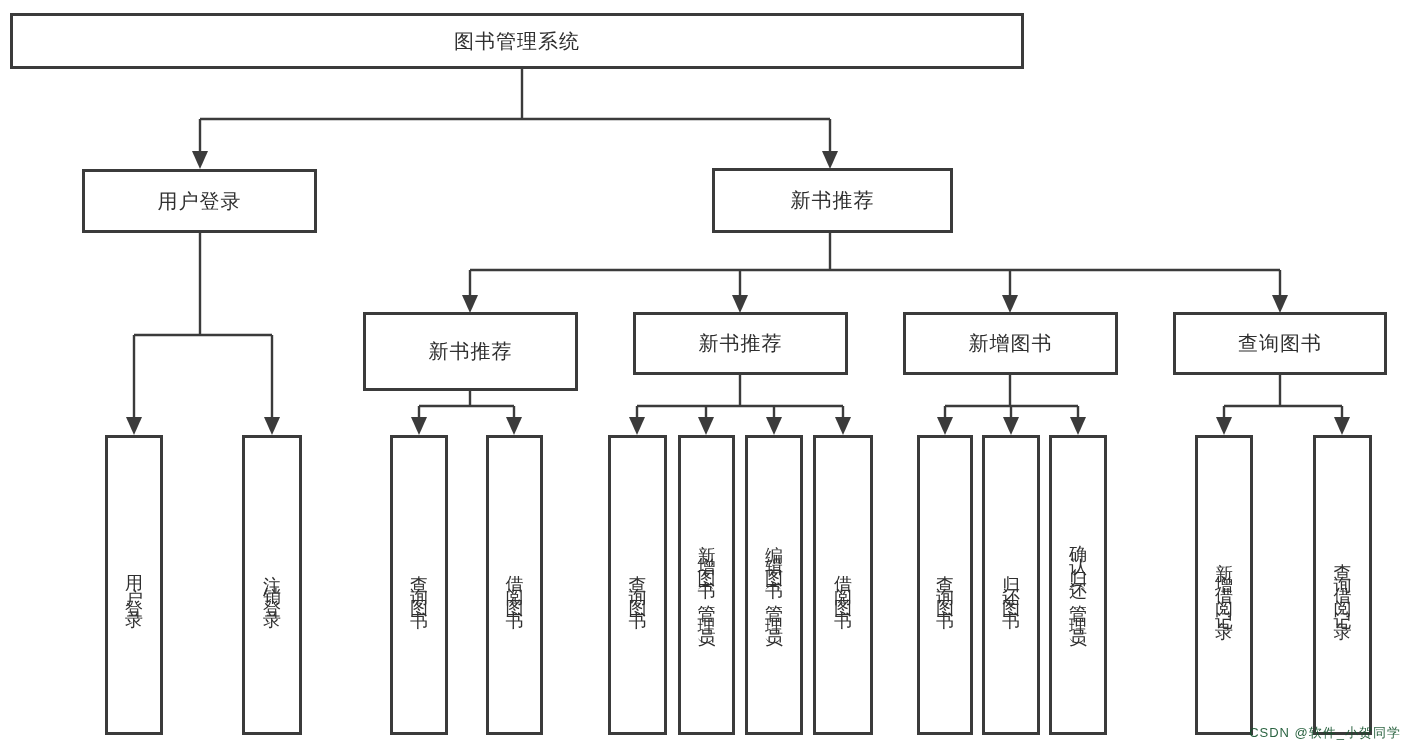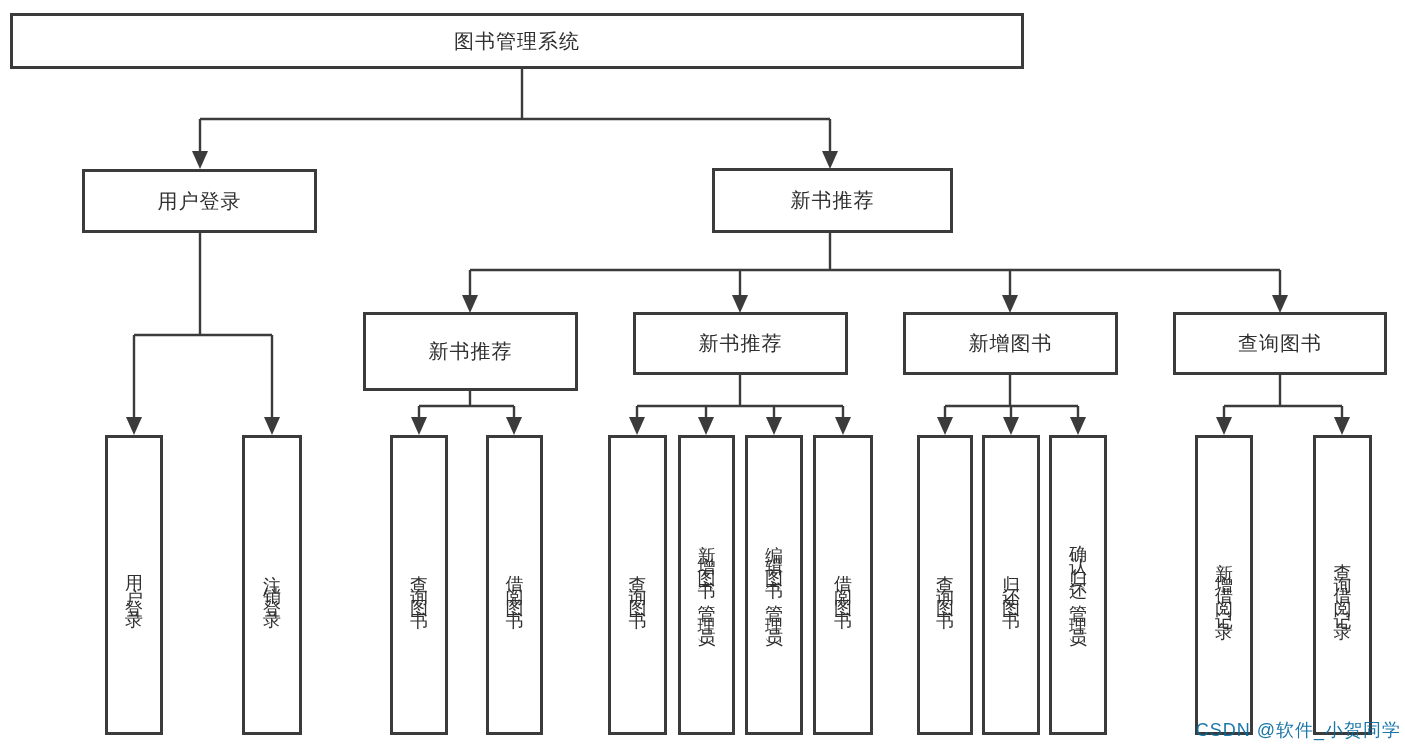--- a/index.html
+++ b/index.html
@@ -26,23 +26,23 @@
   .vbox .vtxt{
     writing-mode:vertical-rl;
     text-orientation:mixed;
     letter-spacing:12px;
     line-height:1;
     white-space:nowrap;
   }
   .watermark{
     position:absolute;
     right:4px;bottom:5px;
-    font-size:18px;
+    font-size:13px;
     letter-spacing:1px;
-    color:#0369a1;
+    color:#14532d;
     opacity:.9;
     z-index:50;
   }
 </style>
 </head>
 <body>
 
 <div class="stage">
 
   <svg class="connectors" viewBox="0 0 1405 747" xmlns="http://www.w3.org/2000/svg">

